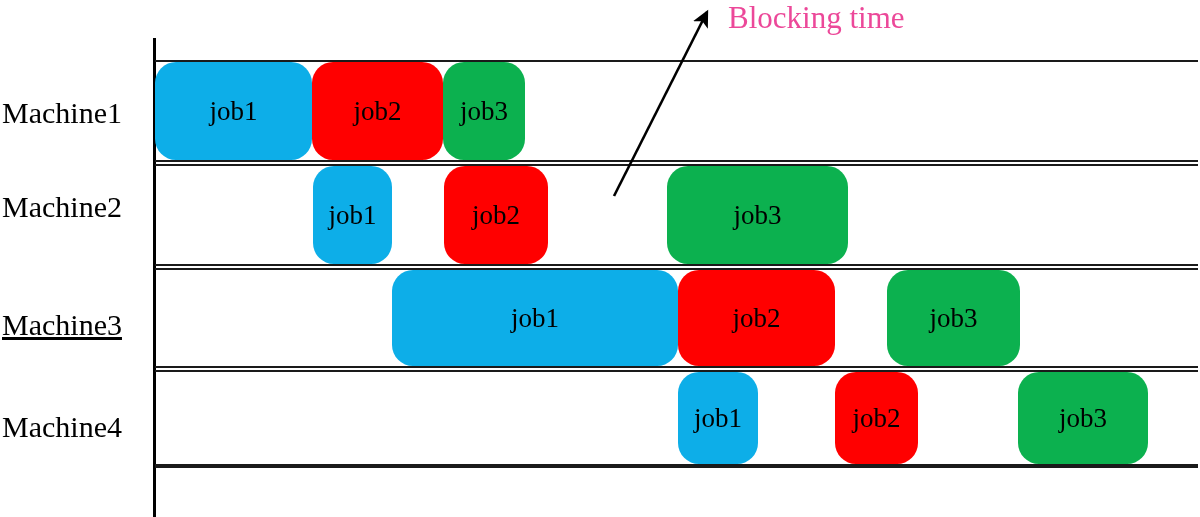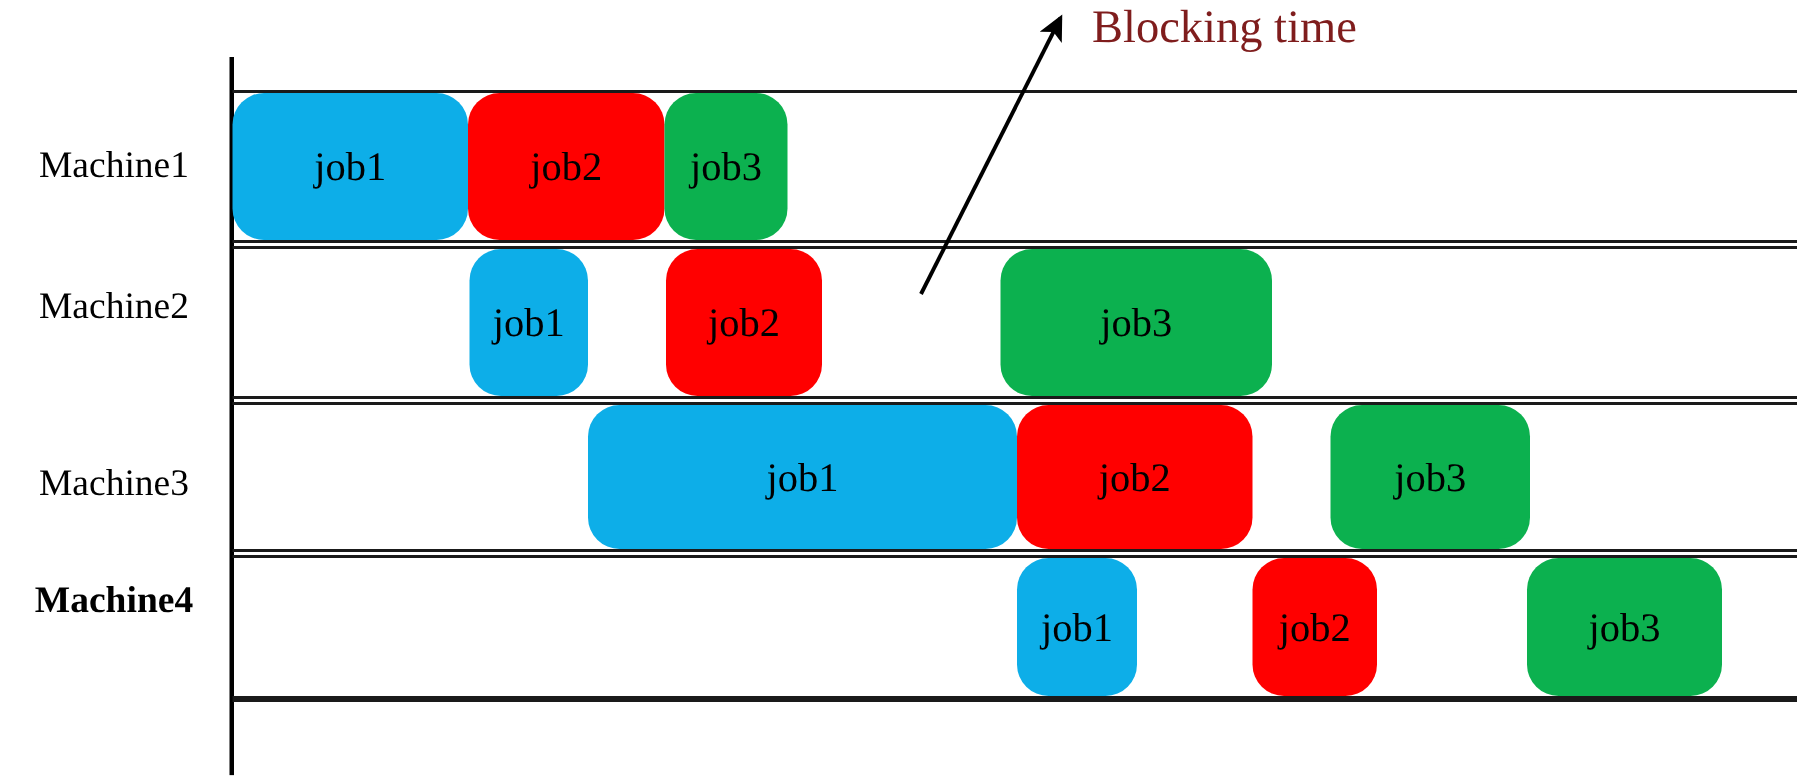--- a/index.html
+++ b/index.html
@@ -36,22 +36,22 @@
     border-bottom: 2px solid #1a1a1a;
     box-sizing: border-box;
     background: transparent;
   }
 
   
   .row-label {
     position: absolute;
     left: 2px;
     width: 148px;
-    text-align: center;
-    font-size: 25px;
+    text-align: left;
+    font-size: 30px;
     line-height: 1;
     color: #000000;
     white-space: nowrap;
   }
 
   
   .job-bar {
     position: absolute;
     box-sizing: border-box;
     display: flex;
@@ -63,21 +63,21 @@
     letter-spacing: 0px;
     overflow: hidden;
     border-radius: 21px;
   }
 
   
   .annotation-text {
     position: absolute;
     font-size: 31px;
     line-height: 1;
-    color: #7f1d1d;
+    color: #ec4899;
     white-space: nowrap;
   }
   .annotation-arrow {
     position: absolute;
     left: 0;
     top: 0;
     width: 1200px;
     height: 517px;
     pointer-events: none;
   }
@@ -94,26 +94,26 @@
       <div class="row-label" style="top: 98px;">Machine1</div>
       <div class="job-bar" style="left: 155px; width: 157px; top: 62px; height: 98px; background: rgb(13, 174, 232);">job1</div>
       <div class="job-bar" style="left: 312px; width: 131px; top: 62px; height: 98px; background: rgb(255, 0, 0);">job2</div>
       <div class="job-bar" style="left: 443px; width: 82px; top: 62px; height: 98px; background: rgb(12, 177, 79);">job3</div>
       <div class="row-frame" style="top: 164px; height: 102px; width: 1043px;"></div>
       <div class="row-label" style="top: 192px;">Machine2</div>
       <div class="job-bar" style="left: 313px; width: 79px; top: 166px; height: 98px; background: rgb(13, 174, 232);">job1</div>
       <div class="job-bar" style="left: 444px; width: 104px; top: 166px; height: 98px; background: rgb(255, 0, 0);">job2</div>
       <div class="job-bar" style="left: 667px; width: 181px; top: 166px; height: 98px; background: rgb(12, 177, 79);">job3</div>
       <div class="row-frame" style="top: 268px; height: 100px; width: 1043px;"></div>
-      <div class="row-label" style="top: 310px;">Machine3</div>
+      <div class="row-label" style="top: 310px; text-decoration: underline;">Machine3</div>
       <div class="job-bar" style="left: 392px; width: 286px; top: 270px; height: 96px; background: rgb(13, 174, 232);">job1</div>
       <div class="job-bar" style="left: 678px; width: 157px; top: 270px; height: 96px; background: rgb(255, 0, 0);">job2</div>
       <div class="job-bar" style="left: 887px; width: 133px; top: 270px; height: 96px; background: rgb(12, 177, 79);">job3</div>
       <div class="row-frame" style="top: 370px; height: 96px; width: 1043px;"></div>
-      <div class="row-label" style="top: 388px; font-weight: bold;">Machine4</div>
+      <div class="row-label" style="top: 412px;">Machine4</div>
       <div class="job-bar" style="left: 678px; width: 80px; top: 372px; height: 92px; background: rgb(13, 174, 232);">job1</div>
       <div class="job-bar" style="left: 835px; width: 83px; top: 372px; height: 92px; background: rgb(255, 0, 0);">job2</div>
       <div class="job-bar" style="left: 1018px; width: 130px; top: 372px; height: 92px; background: rgb(12, 177, 79);">job3</div>
       <div style="position: absolute; left: 155px; top: 466px; width: 1043px; height: 2px; background: rgb(26, 26, 26);"></div>
     </div>
 
   <svg class="annotation-arrow" viewBox="0 0 1200 517" xmlns="http://www.w3.org/2000/svg">
     <defs>
       <marker id="arrowhead" markerWidth="7" markerHeight="7" refX="5.6" refY="3.2" orient="auto">
         <path d="M0,0 L6.6,3.2 L0,6.4 L1.6,3.2 Z" fill="#000000"></path>

